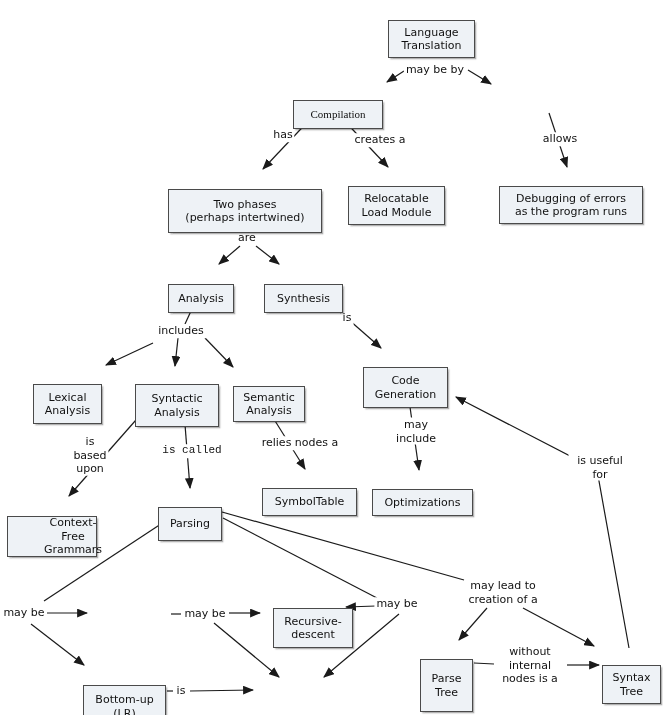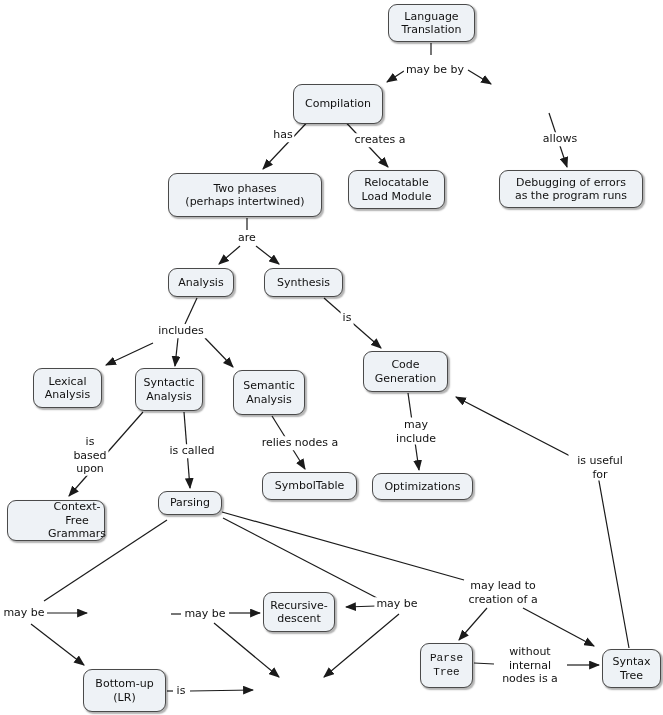--- a/index.html
+++ b/index.html
@@ -16,26 +16,27 @@
   .node {
     position: absolute;
     box-sizing: border-box;
     display: flex;
     align-items: center;
     justify-content: center;
     text-align: center;
     white-space: pre-line;
     background: var(--fill, #eef2f6);
     border: 1px solid var(--border, #4a4a4a);
-    border-radius: 9px;
+    border-radius: 0;
     box-shadow: 1.5px 1.5px 1.5px rgba(0,0,0,0.30);
     color: var(--text, #111111);
     font-size: 11px;
     line-height: 13.5px;
     padding: 1px 2px;
+    margin-top: 16px;
   }
   .link-label {
     position: absolute;
     transform: translate(-50%, -50%);
     background: #ffffff;
     color: var(--text, #111111);
     font-size: 11px;
     line-height: 13.5px;
     text-align: center;
     white-space: pre-line;
@@ -91,59 +92,59 @@
     <div class="link-label" style="left: 435px; top: 70px;">may be by</div>
     <div class="link-label" style="left: 283px; top: 135px;">has</div>
     <div class="link-label" style="left: 380px; top: 140px;">creates a</div>
     <div class="link-label" style="left: 560px; top: 139px;">allows</div>
     <div class="link-label" style="left: 247px; top: 238px;">are</div>
     <div class="link-label" style="left: 181px; top: 331px;">includes</div>
     <div class="link-label" style="left: 347px; top: 318px;">is</div>
     <div class="link-label" style="left: 90px; top: 455px;">is
 based
 upon</div>
-    <div class="link-label" style="left: 192px; top: 451px;">is called</div>
+    <div class="link-label" style="left: 192px; top: 451px; font-family: Liberation Mono, monospace;">is called</div>
     <div class="link-label" style="left: 300px; top: 443px;">relies nodes a</div>
     <div class="link-label" style="left: 416px; top: 431px;">may
 include</div>
     <div class="link-label" style="left: 600px; top: 467px;">is useful for</div>
     <div class="link-label" style="left: 24px; top: 613px;">may be</div>
     <div class="link-label" style="left: 205px; top: 614px;">may be</div>
     <div class="link-label" style="left: 397px; top: 604px;">may be</div>
     <div class="link-label" style="left: 503px; top: 592px;">may lead to
 creation of a</div>
     <div class="link-label" style="left: 181px; top: 691px;">is</div>
     <div class="link-label" style="left: 530px; top: 665px;">without
 internal
 nodes is a</div>
     <div class="node" style="left: 388px; top: 4px; width: 87px; height: 38px;">Language
 Translation</div>
-    <div class="node" style="left: 293px; top: 84px; width: 90px; height: 40px;">Compilation</div>
+    <div class="node" style="left: 293px; top: 84px; width: 90px; height: 29px; font-family: Liberation Serif, serif;">Compilation</div>
     <div class="node" style="left: 168px; top: 173px; width: 154px; height: 44px;">Two phases
 (perhaps intertwined)</div>
     <div class="node" style="left: 348px; top: 170px; width: 97px; height: 39px;">Relocatable
 Load Module</div>
     <div class="node" style="left: 499px; top: 170px; width: 144px; height: 38px;">Debugging of errors
 as the program runs</div>
     <div class="node" style="left: 168px; top: 268px; width: 66px; height: 29px;">Analysis</div>
     <div class="node" style="left: 264px; top: 268px; width: 79px; height: 29px;">Synthesis</div>
     <div class="node" style="left: 363px; top: 351px; width: 85px; height: 41px;">Code
 Generation</div>
     <div class="node" style="left: 33px; top: 368px; width: 69px; height: 40px;">Lexical
 Analysis</div>
-    <div class="node" style="left: 135px; top: 368px; width: 68px; height: 43px;">Syntactic
+    <div class="node" style="left: 135px; top: 368px; width: 84px; height: 43px;">Syntactic
 Analysis</div>
-    <div class="node" style="left: 233px; top: 370px; width: 72px; height: 45px;">Semantic
+    <div class="node" style="left: 233px; top: 370px; width: 72px; height: 36px;">Semantic
 Analysis</div>
     <div class="node" style="left: 262px; top: 472px; width: 95px; height: 28px;">SymbolTable</div>
     <div class="node" style="left: 372px; top: 473px; width: 101px; height: 27px;">Optimizations</div>
-    <div class="node" style="left: 7px; top: 500px; width: 98px; height: 41px; padding-left: 44px;">Context-Free
+    <div class="node" style="left: 7px; top: 500px; width: 90px; height: 41px; padding-left: 44px;">Context-Free
 Grammars</div>
-    <div class="node" style="left: 158px; top: 491px; width: 64px; height: 24px;">Parsing</div>
-    <div class="node" style="left: 263px; top: 592px; width: 72px; height: 40px;">Recursive-
+    <div class="node" style="left: 158px; top: 491px; width: 64px; height: 34px;">Parsing</div>
+    <div class="node" style="left: 273px; top: 592px; width: 80px; height: 40px;">Recursive-
 descent</div>
     <div class="node" style="left: 83px; top: 669px; width: 83px; height: 43px;">Bottom-up
 (LR)</div>
-    <div class="node" style="left: 420px; top: 643px; width: 53px; height: 45px; font-family: Liberation Mono, monospace;">Parse
+    <div class="node" style="left: 420px; top: 643px; width: 53px; height: 53px;">Parse
 Tree</div>
     <div class="node" style="left: 602px; top: 649px; width: 59px; height: 39px;">Syntax
 Tree</div>
   </div>
 
 </body></html>

